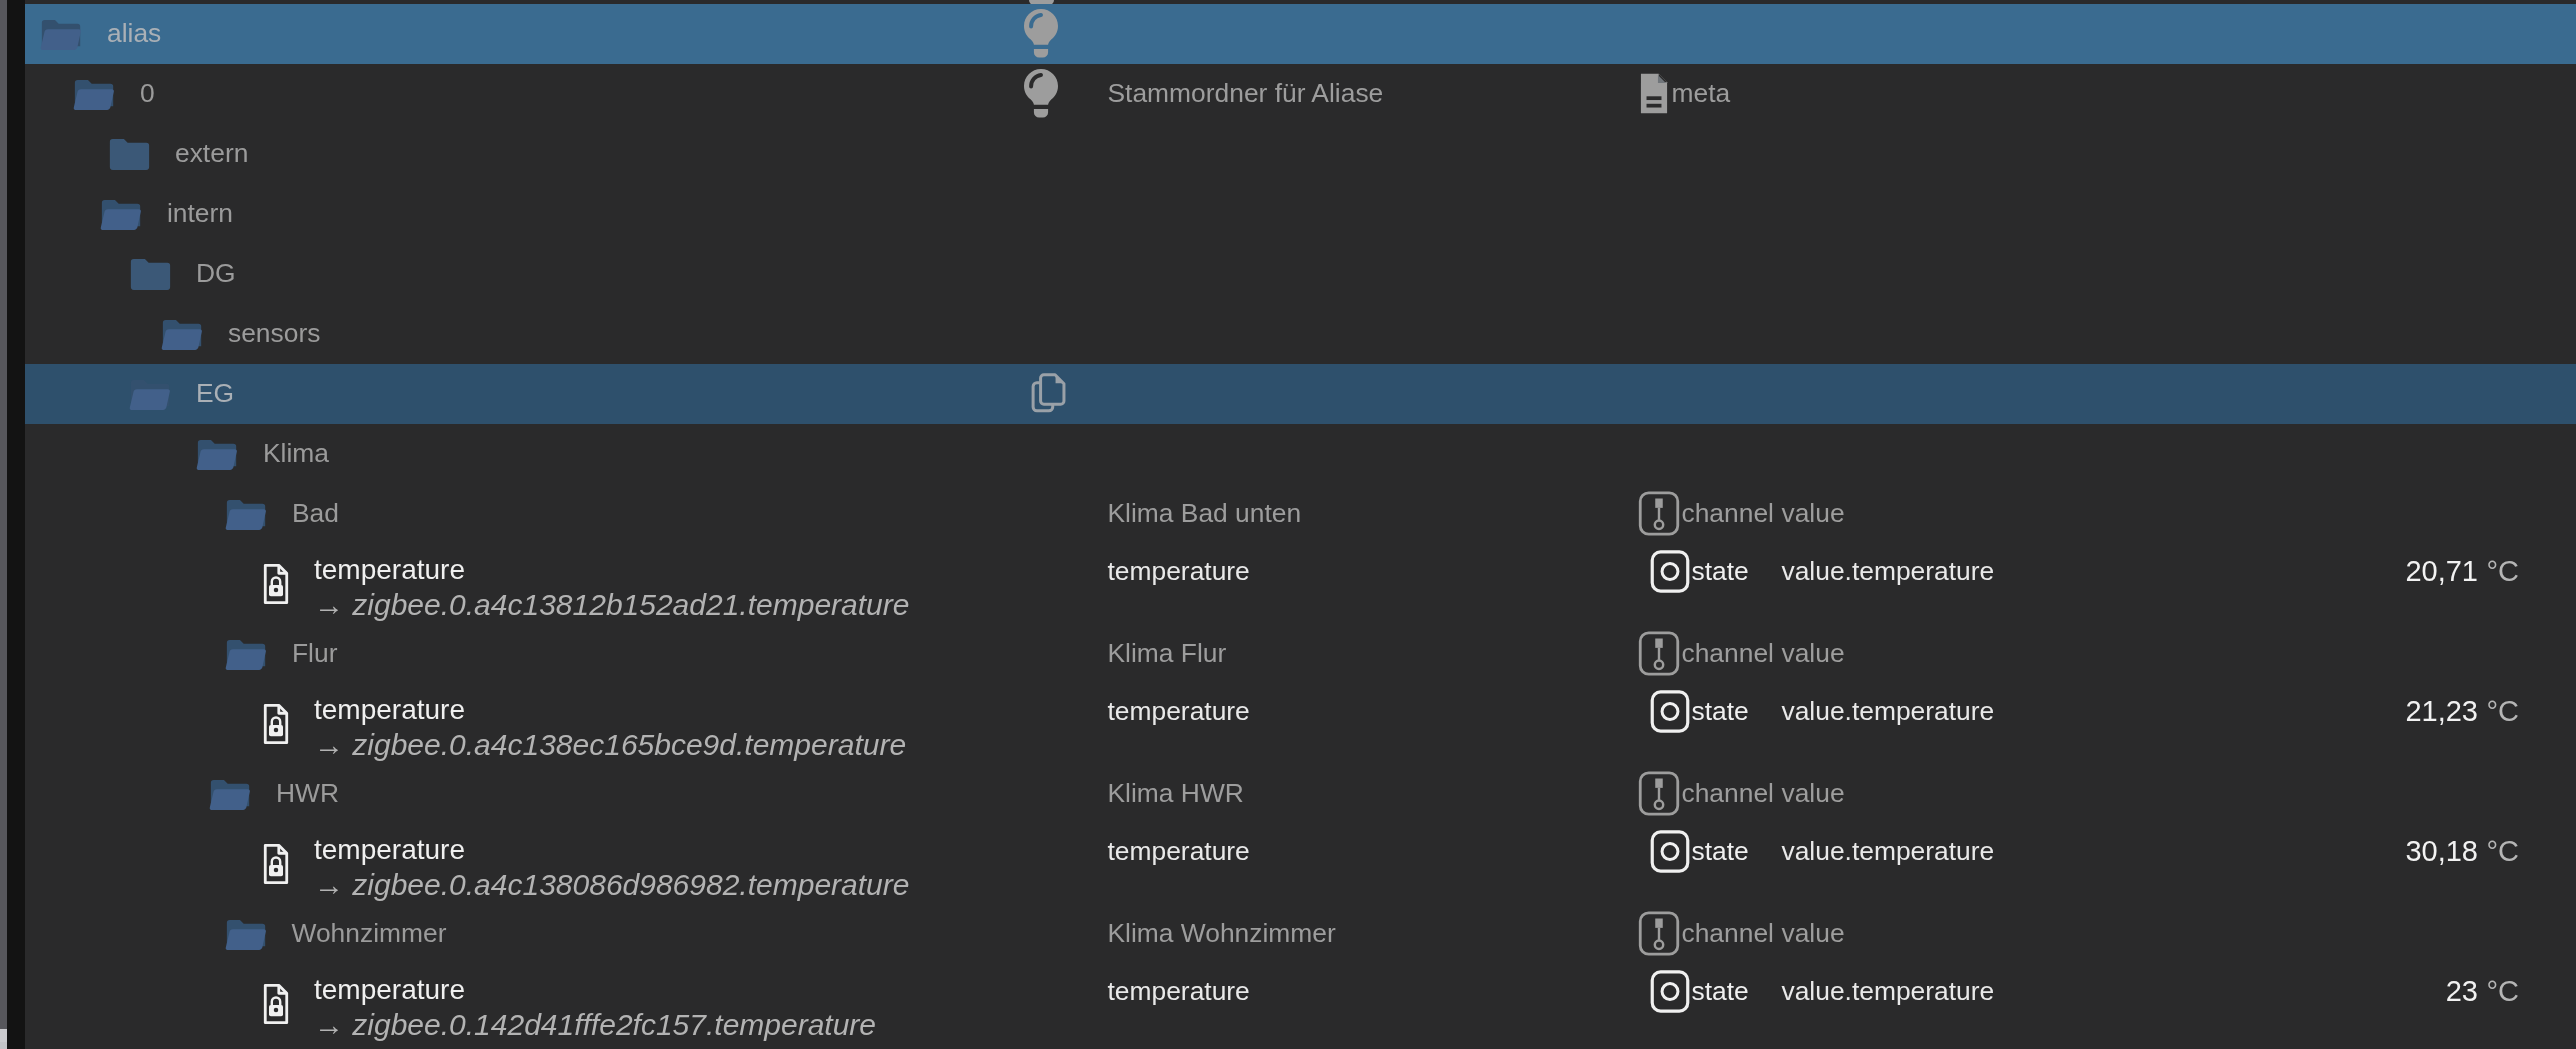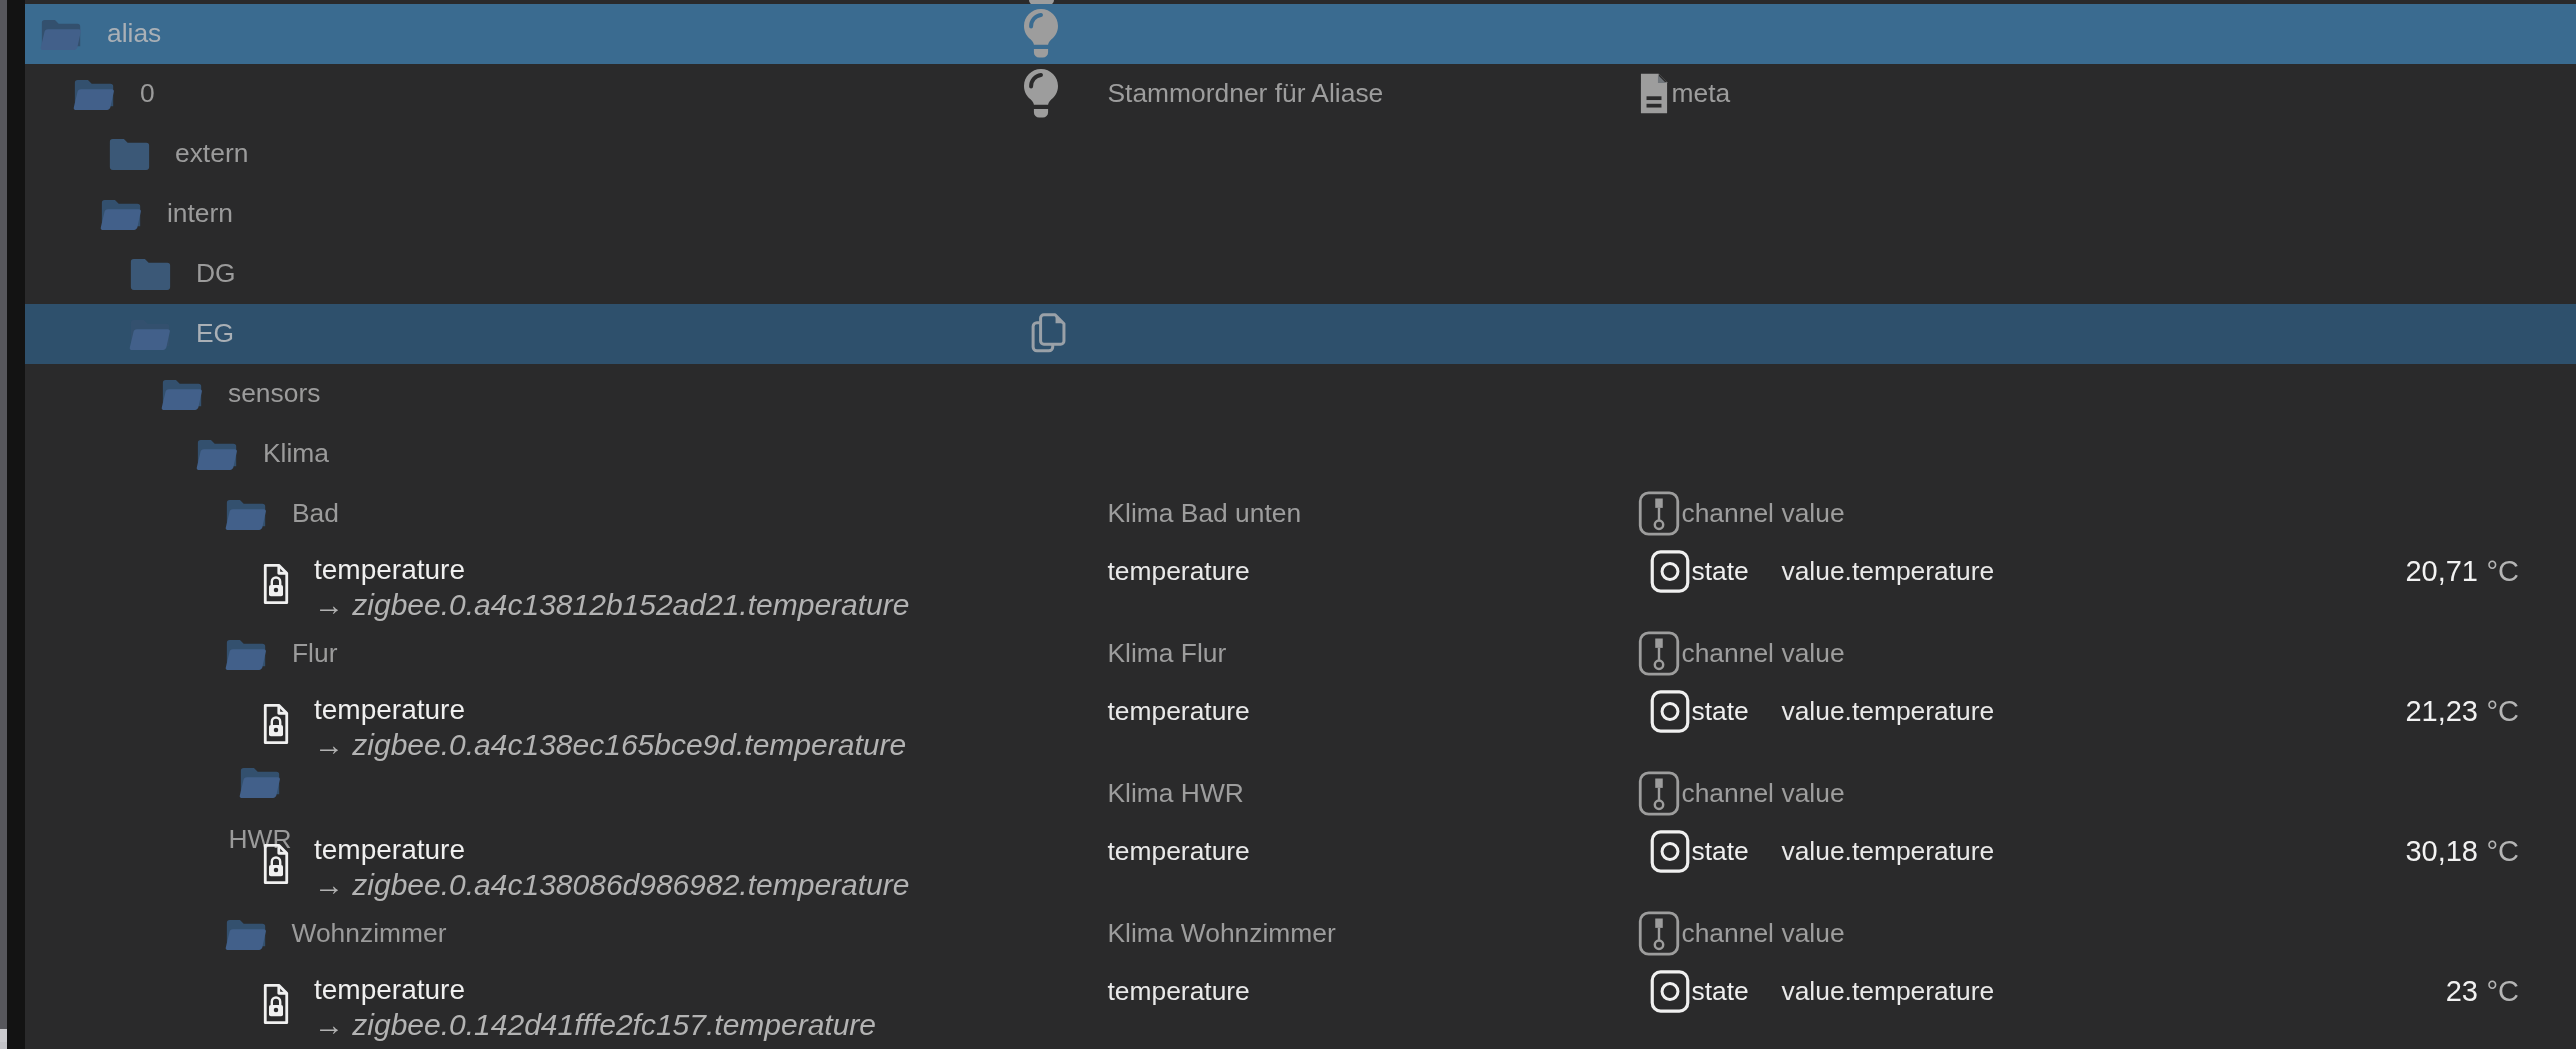--- a/index.html
+++ b/index.html
@@ -173,20 +173,36 @@
         </svg>
 
       </span>
       <span class="names">
         <span class="t-label">DG</span>
 
       </span>
     </div>
 
   </div>
+      <div class="row kind-folder tree-folder-open type-none trail-none">
+    <div class="tree" style="left: 136px;">
+      <span class="tree-icon">
+        <svg class="i-folder-open" width="43" height="36" viewBox="0 0 46 38">
+          <path d="M2 7a3 3 0 0 1 3-3h11l4 4h20a3 3 0 0 1 3 3v21H2z" fill="#33506e"></path>
+          <path d="M9.5 14h32.2c1.3 0 2.3 1.2 2 2.4L40 33.2c-.4 1.6-1.8 2.8-3.5 2.8H2.6c-1.2 0-2.1-1.1-1.8-2.3L4.8 16.8C5.2 15.2 6.6 14 8.3 14z" fill="#42608a"></path>
+        </svg>
+
+      </span>
+      <span class="names">
+        <span class="t-label">sensors</span>
+
+      </span>
+    </div>
+
+  </div>
       <div class="row kind-folder tree-folder-open type-none trail-copy sel-secondary">
     <div class="tree" style="left: 104px;">
       <span class="tree-icon">
         <svg class="i-folder-open" width="43" height="36" viewBox="0 0 46 38">
           <path d="M2 7a3 3 0 0 1 3-3h11l4 4h20a3 3 0 0 1 3 3v21H2z" fill="#33506e"></path>
           <path d="M9.5 14h32.2c1.3 0 2.3 1.2 2 2.4L40 33.2c-.4 1.6-1.8 2.8-3.5 2.8H2.6c-1.2 0-2.1-1.1-1.8-2.3L4.8 16.8C5.2 15.2 6.6 14 8.3 14z" fill="#42608a"></path>
         </svg>
 
       </span>
       <span class="names">
@@ -195,36 +211,20 @@
       </span>
     </div>
 
     <div class="col col-trailing">
 
       <svg class="i-copy" width="38" height="43" viewBox="0 0 40 46" style="margin-left:7.5px">
         <rect x="3" y="11.5" width="21" height="30" rx="4" fill="none" stroke="#9aa1a8" stroke-width="3.2"></rect>
         <path d="M14.5 3h12l9.5 9.5V31a3.5 3.5 0 0 1-3.5 3.5h-18A3.5 3.5 0 0 1 11 31V6.5A3.5 3.5 0 0 1 14.5 3z" fill="var(--row-bg)" stroke="#9aa1a8" stroke-width="3.2" stroke-linejoin="round"></path>
         <path d="M27 3.5v8.5h8.5z" fill="#9aa1a8"></path>
       </svg>
-    </div>
-
-  </div>
-      <div class="row kind-folder tree-folder-open type-none trail-none">
-    <div class="tree" style="left: 136px;">
-      <span class="tree-icon">
-        <svg class="i-folder-open" width="43" height="36" viewBox="0 0 46 38">
-          <path d="M2 7a3 3 0 0 1 3-3h11l4 4h20a3 3 0 0 1 3 3v21H2z" fill="#33506e"></path>
-          <path d="M9.5 14h32.2c1.3 0 2.3 1.2 2 2.4L40 33.2c-.4 1.6-1.8 2.8-3.5 2.8H2.6c-1.2 0-2.1-1.1-1.8-2.3L4.8 16.8C5.2 15.2 6.6 14 8.3 14z" fill="#42608a"></path>
-        </svg>
-
-      </span>
-      <span class="names">
-        <span class="t-label">sensors</span>
-
-      </span>
     </div>
 
   </div>
       <div class="row kind-folder tree-folder-open type-none trail-none">
     <div class="tree" style="left: 171px;">
       <span class="tree-icon">
         <svg class="i-folder-open" width="43" height="36" viewBox="0 0 46 38">
           <path d="M2 7a3 3 0 0 1 3-3h11l4 4h20a3 3 0 0 1 3 3v21H2z" fill="#33506e"></path>
           <path d="M9.5 14h32.2c1.3 0 2.3 1.2 2 2.4L40 33.2c-.4 1.6-1.8 2.8-3.5 2.8H2.6c-1.2 0-2.1-1.1-1.8-2.3L4.8 16.8C5.2 15.2 6.6 14 8.3 14z" fill="#42608a"></path>
         </svg>
@@ -367,21 +367,21 @@
     </div>
 
     <div class="col col-role">value.temperature</div>
 
     <div class="col col-value">
       <span class="v-num">21,23</span>
       <span class="v-unit">°C</span>
     </div>
   </div>
       <div class="row kind-folder tree-folder-open type-channel trail-none">
-    <div class="tree" style="left: 204px; flex-direction: column;">
+    <div class="tree" style="left: 184px;">
       <span class="tree-icon">
         <svg class="i-folder-open" width="43" height="36" viewBox="0 0 46 38">
           <path d="M2 7a3 3 0 0 1 3-3h11l4 4h20a3 3 0 0 1 3 3v21H2z" fill="#33506e"></path>
           <path d="M9.5 14h32.2c1.3 0 2.3 1.2 2 2.4L40 33.2c-.4 1.6-1.8 2.8-3.5 2.8H2.6c-1.2 0-2.1-1.1-1.8-2.3L4.8 16.8C5.2 15.2 6.6 14 8.3 14z" fill="#42608a"></path>
         </svg>
 
       </span>
       <span class="names">
         <span class="t-label">HWR</span>
 

